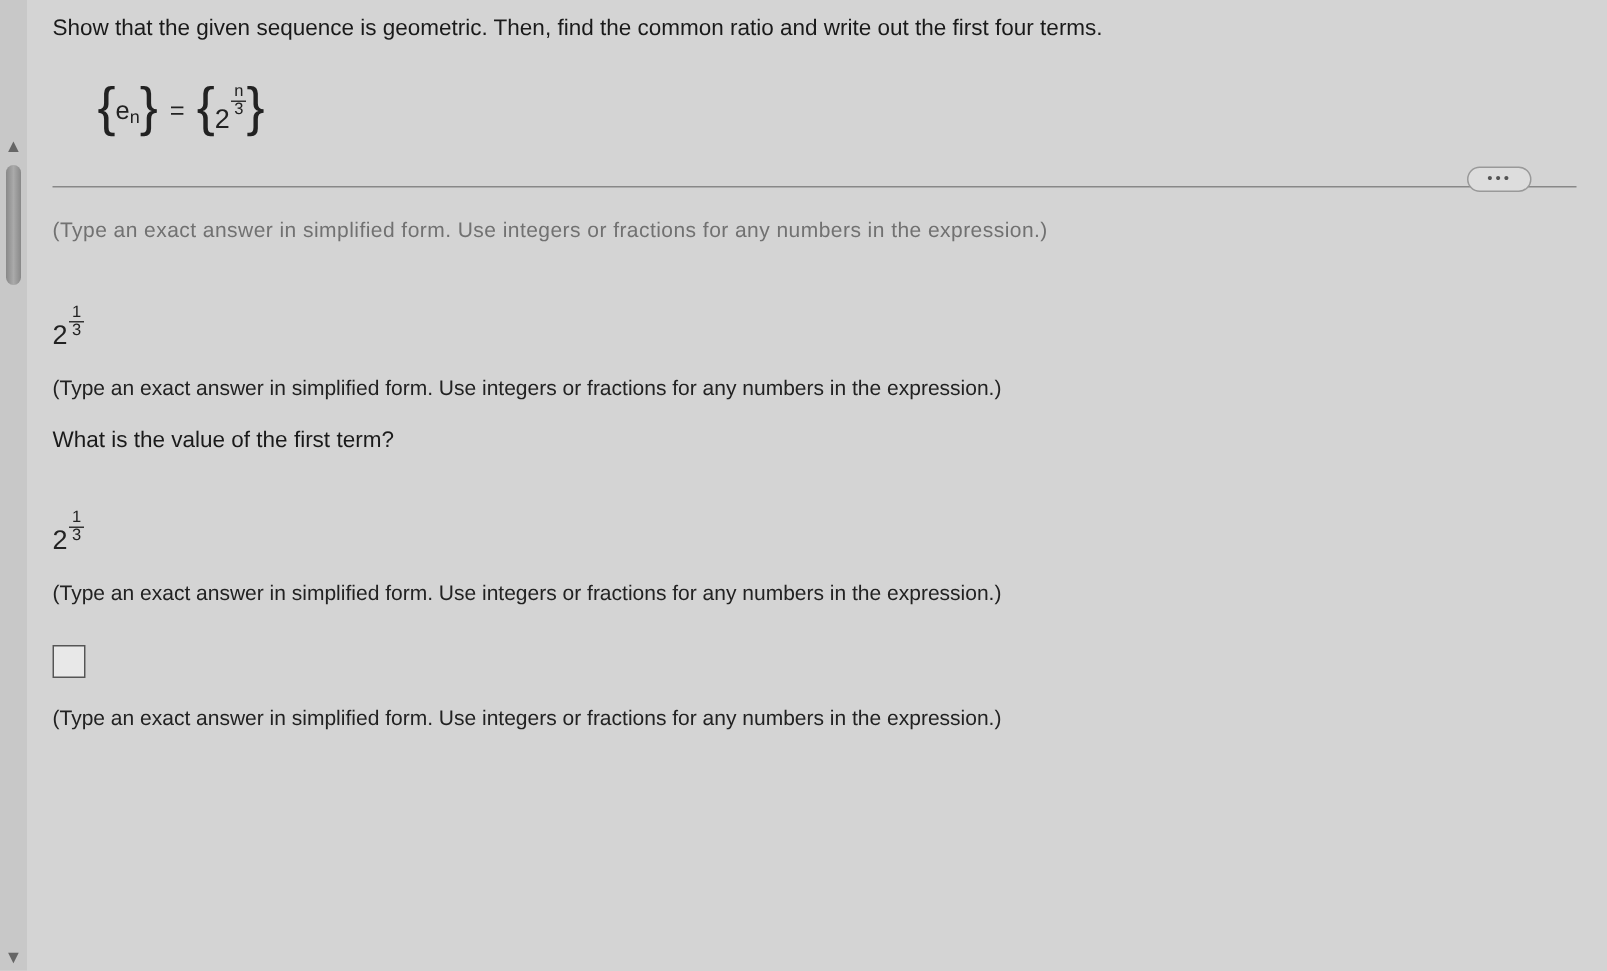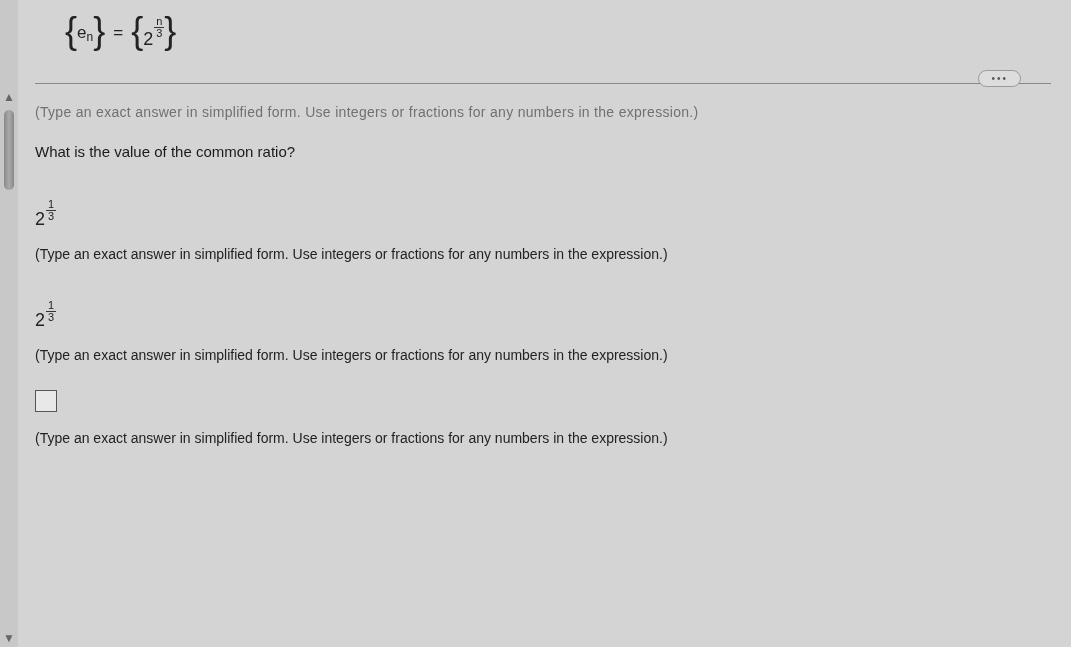--- a/index.html
+++ b/index.html
@@ -176,20 +176,21 @@
 <body>
 
 <div class="left-margin">
   <div class="arrow-up">▲</div>
   <div class="scroll-thumb"></div>
   <div class="arrow-down">▼</div>
 </div>
 
 <div class="content">
 
+  <div class="question-main">Show that the given sequence is geometric. Then, find the common ratio and write out the first four terms.</div>
 
   <div class="formula-row">
     <span class="brace">{</span>
     <span>e</span>
     <span class="sub">n</span>
     <span class="brace">}</span>
     <span class="eq">=</span>
     <span class="brace">{</span>
     <span class="base">2</span>
     <span class="exp-frac">
@@ -198,32 +199,32 @@
     </span>
     <span class="brace">}</span>
   </div>
 
   <hr class="divider">
   <span class="dots-badge">•••</span>
   <div class="clear"></div>
 
   <div class="faded">(Type an exact answer in simplified form. Use integers or fractions for any numbers in the expression.)</div>
 
-  <div class="q-text">What is the value of the common ratio?</div>
 
   <div class="answer-box">
     <span class="base2">2</span>
     <span class="exp-frac">
       <span class="num">1</span>
       <span class="den">3</span>
     </span>
   </div>
 
   <div class="paren">(Type an exact answer in simplified form. Use integers or fractions for any numbers in the expression.)</div>
 
+  <div class="q-text">What is the value of the first term?</div>
 
   <div class="answer-box">
     <span class="base2">2</span>
     <span class="exp-frac">
       <span class="num">1</span>
       <span class="den">3</span>
     </span>
   </div>
 
   <div class="paren">(Type an exact answer in simplified form. Use integers or fractions for any numbers in the expression.)</div>

